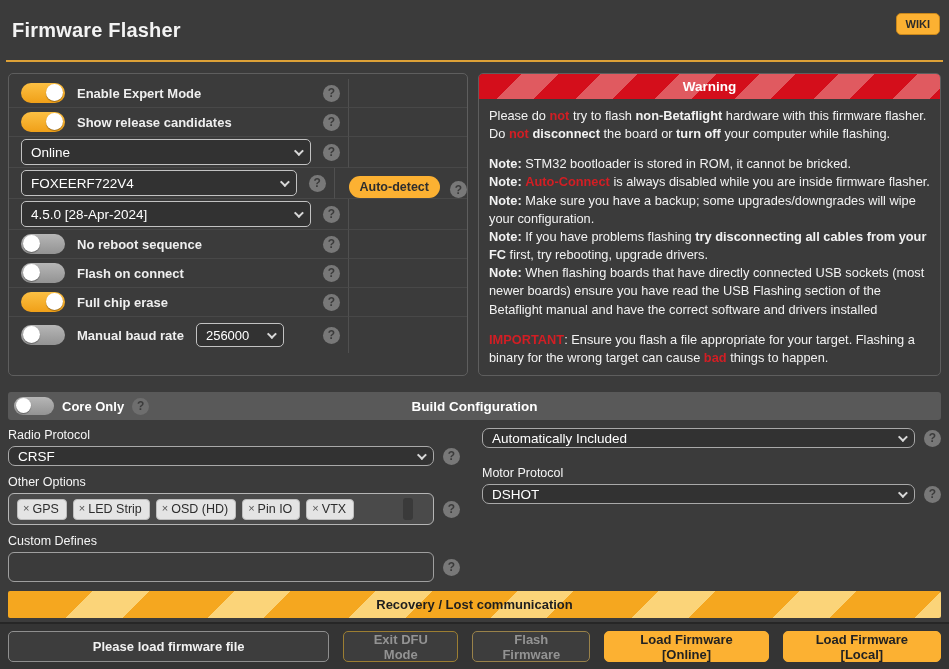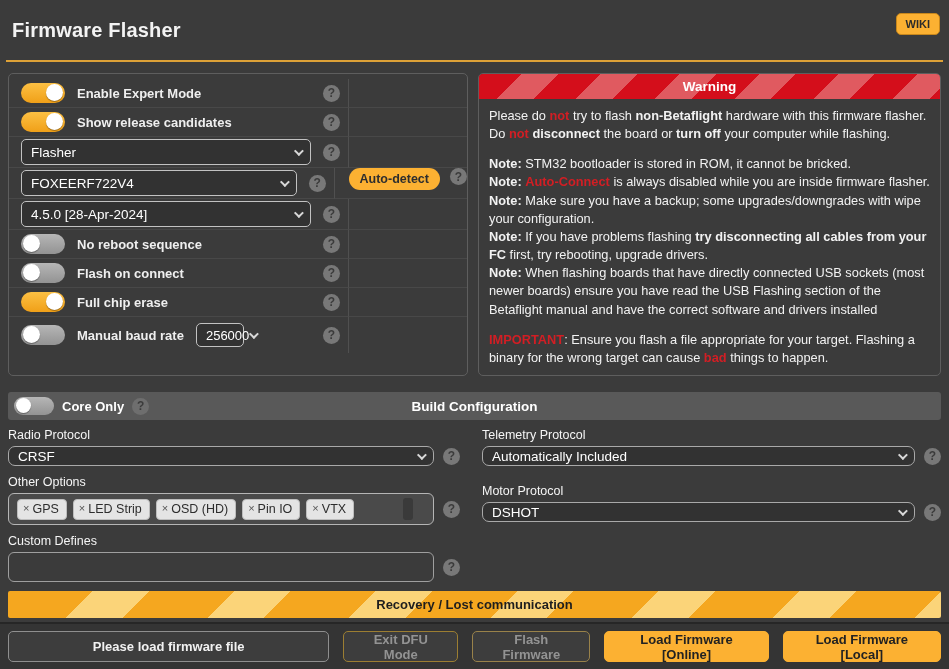--- a/index.html
+++ b/index.html
@@ -24,21 +24,21 @@
 
   
   .top-row { display: flex; gap: 10px; align-items: stretch; }
   .panel { border: 1px solid #5e5e5e; border-radius: 5px; overflow: hidden; }
   .opts { width: 460px; flex: none; display: flex; flex-direction: column; padding: 5px 0; }
 
   .orow { display: flex; align-items: stretch; flex: none; height: 29px; }
   .orow.tall { height: 31px; }
   .orow.last { height: 36px; }
   .row-main { width: 339px; display: flex; align-items: center; gap: 12px; padding: 0 8px 0 12px; border-bottom: 1px solid #484848; }
-  .row-right { flex: 1; display: flex; align-items: flex-start; gap: 10px; padding-left: 14px; border-left: 1px solid #505050; border-bottom: 1px solid #484848; }
+  .row-right { flex: 1; display: flex; align-items: flex-end; gap: 10px; padding-left: 14px; border-left: 1px solid #505050; border-bottom: 1px solid #484848; }
   .orow.last .row-main, .orow.last .row-right { border-bottom: none; }
   .olabel { font-size: 13px; font-weight: bold; color: #efefef; white-space: nowrap; }
 
   .tgl { width: 44px; height: 20px; border-radius: 10px; position: relative; flex: none;
          background: linear-gradient(#b6b6b6, #939393); cursor: pointer; }
   .tgl .knob { position: absolute; top: 1px; left: 2px; width: 17px; height: 17px; border-radius: 50%;
                background: #fff; box-shadow: 0 1px 1px rgba(0,0,0,.35); }
   .tgl.on { background: linear-gradient(#fcc043, #f0a018); }
   .tgl.on .knob { left: auto; right: 2px; }
   .tgl.sm { width: 40px; height: 18px; }
@@ -47,21 +47,21 @@
   .help { width: 17px; height: 17px; border-radius: 50%; background: #787878; color: #3b3b3b;
           font-size: 12px; font-weight: bold; display: flex; align-items: center; justify-content: center;
           flex: none; cursor: pointer; }
   .row-main .help { margin-left: auto; }
 
   .sel { display: flex; align-items: center; background: #323232; border: 1px solid #c2c2c2;
          border-radius: 5px; height: 26px; padding: 0 9px; color: #fff; font-size: 13.5px;
          cursor: pointer; flex: 1; min-width: 0; }
   .sel .chev { width: 7px; height: 7px; border-right: 2px solid #d8d8d8; border-bottom: 2px solid #d8d8d8;
                transform: rotate(45deg) translateY(-2px); margin-left: auto; flex: none; }
-  .sel.baud { flex: none; width: 48px; height: 24px; font-size: 13px; align-items: center; }
+  .sel.baud { flex: none; width: 88px; height: 24px; font-size: 13px; align-items: center; }
   .autodetect { background: #fcb132; color: #2e2e2e; font-size: 12.5px; font-weight: bold;
                 padding: 4px 11px; border-radius: 11px; border: none; cursor: pointer; white-space: nowrap; }
 
   
   .warn { flex: 1; display: flex; flex-direction: column; }
   .warn-head { height: 25px; flex: none; display: flex; align-items: center; justify-content: center;
                background: repeating-linear-gradient(135deg, #d40e1b 0, #d40e1b 30px, #e05a60 30px, #e05a60 56px); }
   .warn-title { font-size: 13.5px; font-weight: bold; color: #fff; }
   .warn-body { padding: 8px 10px; font-size: 12.8px; line-height: 1.42; color: #f2f2f2; }
   .wline { min-height: 6px; }
@@ -143,21 +143,21 @@
             </div>
           <span class="olabel">Show release candidates</span>
           <span class="help">?</span>
         </div>
         <div class="row-right"></div>
       </div>
 
       <div class="orow tall">
         <div class="row-main">
           <div class="sel">
-            <span>Flasher</span>
+            <span>Online</span>
             <span class="chev"></span>
           </div>
           <span class="help">?</span>
         </div>
         <div class="row-right"></div>
       </div>
 
       <div class="orow tall">
         <div class="row-main">
           <div class="sel">
@@ -235,21 +235,21 @@
     <div class="panel warn">
       <div class="warn-head">
         <span class="warn-title">Warning</span>
       </div>
       <div class="warn-body" id="warning-body">
           <div class="wline"><span>Please do </span><span class="r">not</span><span> try to flash </span><span class="b">non-Betaflight</span><span> hardware with this firmware flasher.</span></div>
           <div class="wline"><span>Do </span><span class="r">not</span><span> </span><span class="b">disconnect</span><span> the board or </span><span class="b">turn off</span><span> your computer while flashing.</span></div>
           <div class="wline spacer"></div>
           <div class="wline"><span class="b">Note:</span><span> STM32 bootloader is stored in ROM, it cannot be bricked.</span></div>
           <div class="wline"><span class="b">Note:</span><span> </span><span class="r">Auto-Connect</span><span> is always disabled while you are inside firmware flasher.</span></div>
-          <div class="wline"><span class="b">Note:</span><span> Make sure you have a backup; some upgrades/downgrades with wipe your configuration.</span></div>
+          <div class="wline"><span class="b">Note:</span><span> Make sure you have a backup; some upgrades/downgrades will wipe your configuration.</span></div>
           <div class="wline"><span class="b">Note:</span><span> If you have problems flashing </span><span class="b">try disconnecting all cables from your FC</span><span> first, try rebooting, upgrade drivers.</span></div>
           <div class="wline"><span class="b">Note:</span><span> When flashing boards that have directly connected USB sockets (most newer boards) ensure you have read the USB Flashing section of the Betaflight manual and have the correct software and drivers installed</span></div>
           <div class="wline spacer"></div>
           <div class="wline"><span class="r">IMPORTANT</span><span>: Ensure you flash a file appropriate for your target. Flashing a binary for the wrong target can cause </span><span class="r">bad</span><span> things to happen.</span></div>
         </div>
     </div>
   </div>
 
   <div class="build-bar">
     <div class="tgl sm">
@@ -307,21 +307,20 @@
         <div class="flabel">Custom Defines</div>
         <div class="frow">
           <input class="txt-input" value="" style="">
           <span class="help">?</span>
         </div>
       </div>
     </div>
 
     <div>
       <div class="field">
-        <div class="flabel">Telemetry Protocol</div>
         <div class="frow">
           <div class="sel">
             <span>Automatically Included</span>
             <span class="chev"></span>
           </div>
           <span class="help">?</span>
         </div>
       </div>
 
       <div class="field" style="margin-top:18px;">

